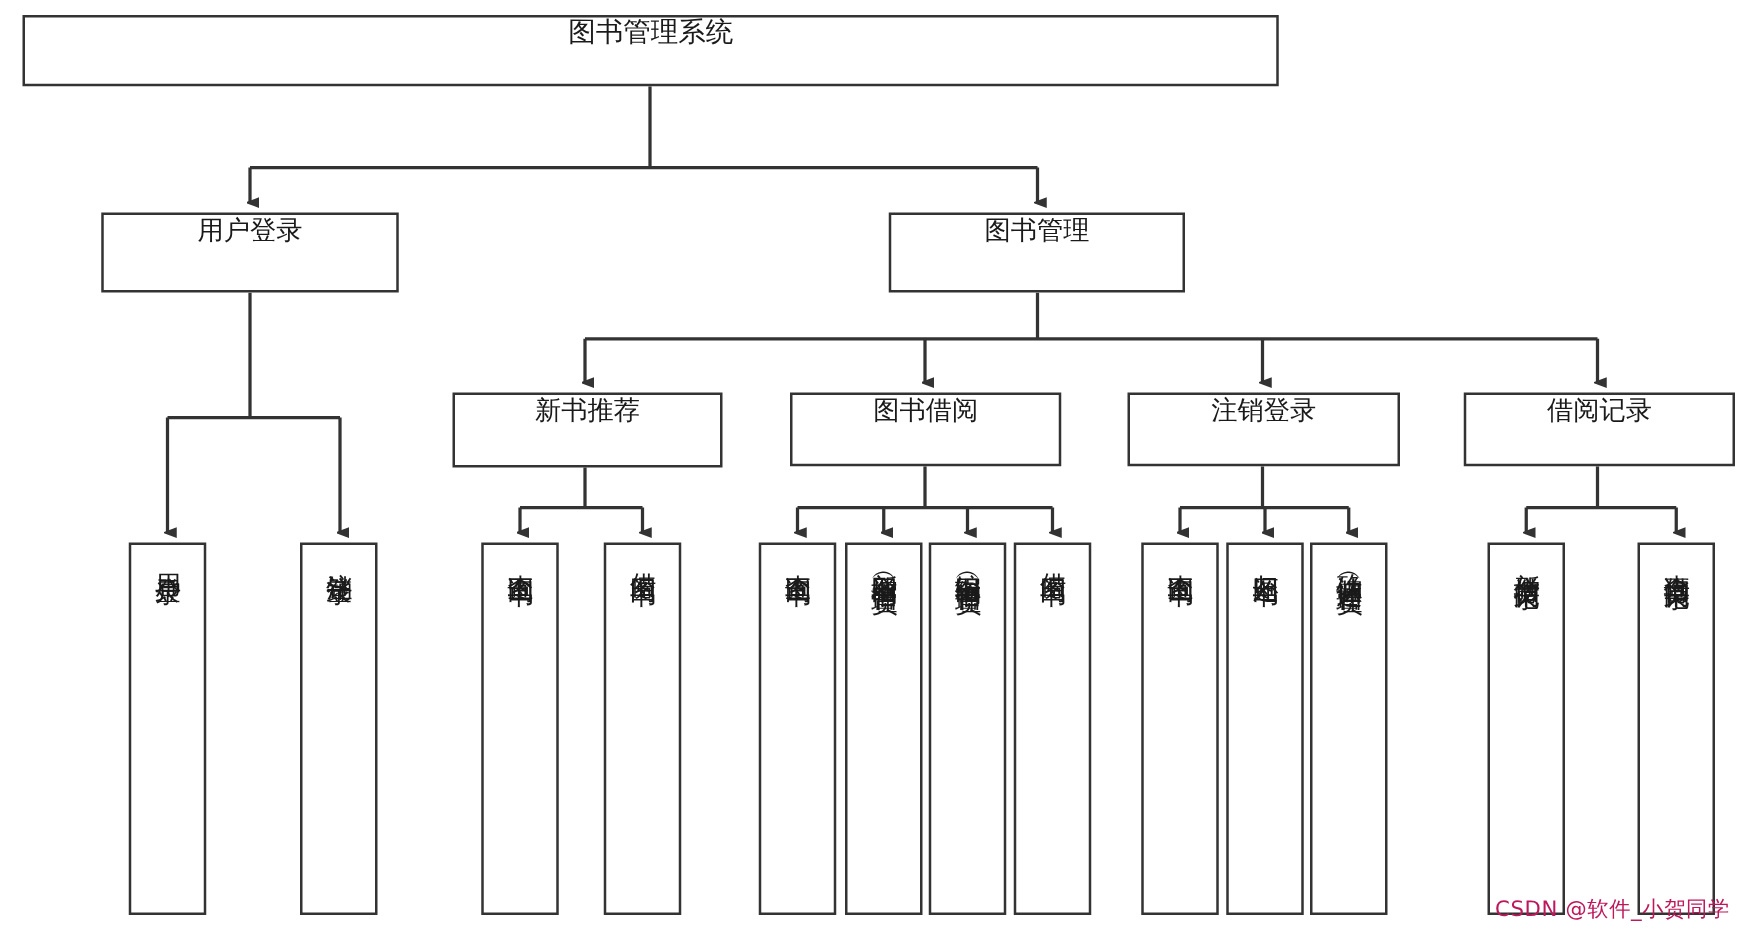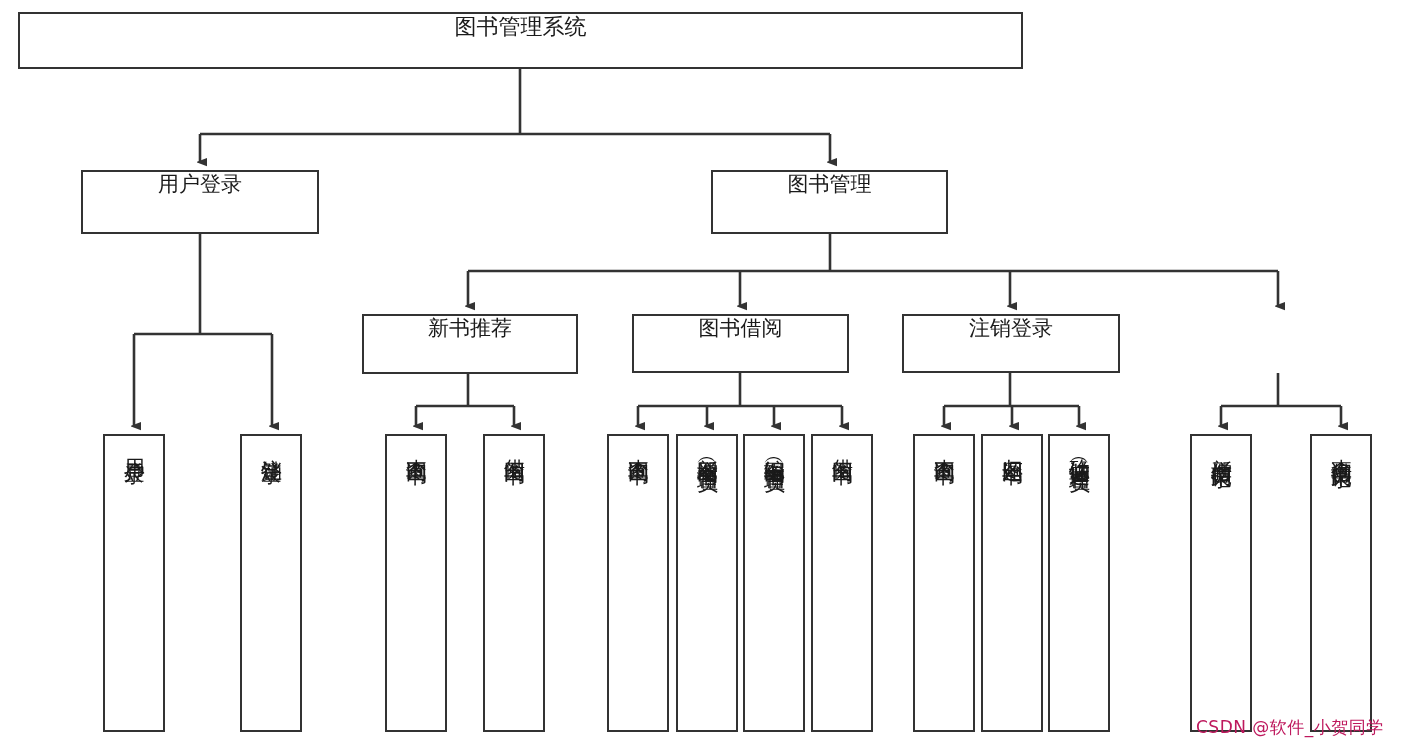--- a/index.html
+++ b/index.html
@@ -139,20 +139,23 @@
 
   <div class="node horiz" style="left:362px;top:314px;width:216px;height:60px;">
     <span class="node-label">新书推荐</span>
   </div>
   <div class="node horiz" style="left:632px;top:314px;width:217px;height:59px;">
     <span class="node-label">图书借阅</span>
   </div>
   <div class="node horiz" style="left:902px;top:314px;width:218px;height:59px;">
     <span class="node-label">注销登录</span>
   </div>
+  <div class="node horiz" style="left:1171px;top:314px;width:217px;height:59px;">
+    <span class="node-label">借阅记录</span>
+  </div>
 
   <div class="node vert" style="left:103px;top:434px;width:62px;height:298px;">
     <span class="node-label">用户登录</span>
   </div>
   <div class="node vert" style="left:240px;top:434px;width:62px;height:298px;">
     <span class="node-label">注销登录</span>
   </div>
   <div class="node vert" style="left:385px;top:434px;width:62px;height:298px;">
     <span class="node-label">查询图书</span>
   </div>

